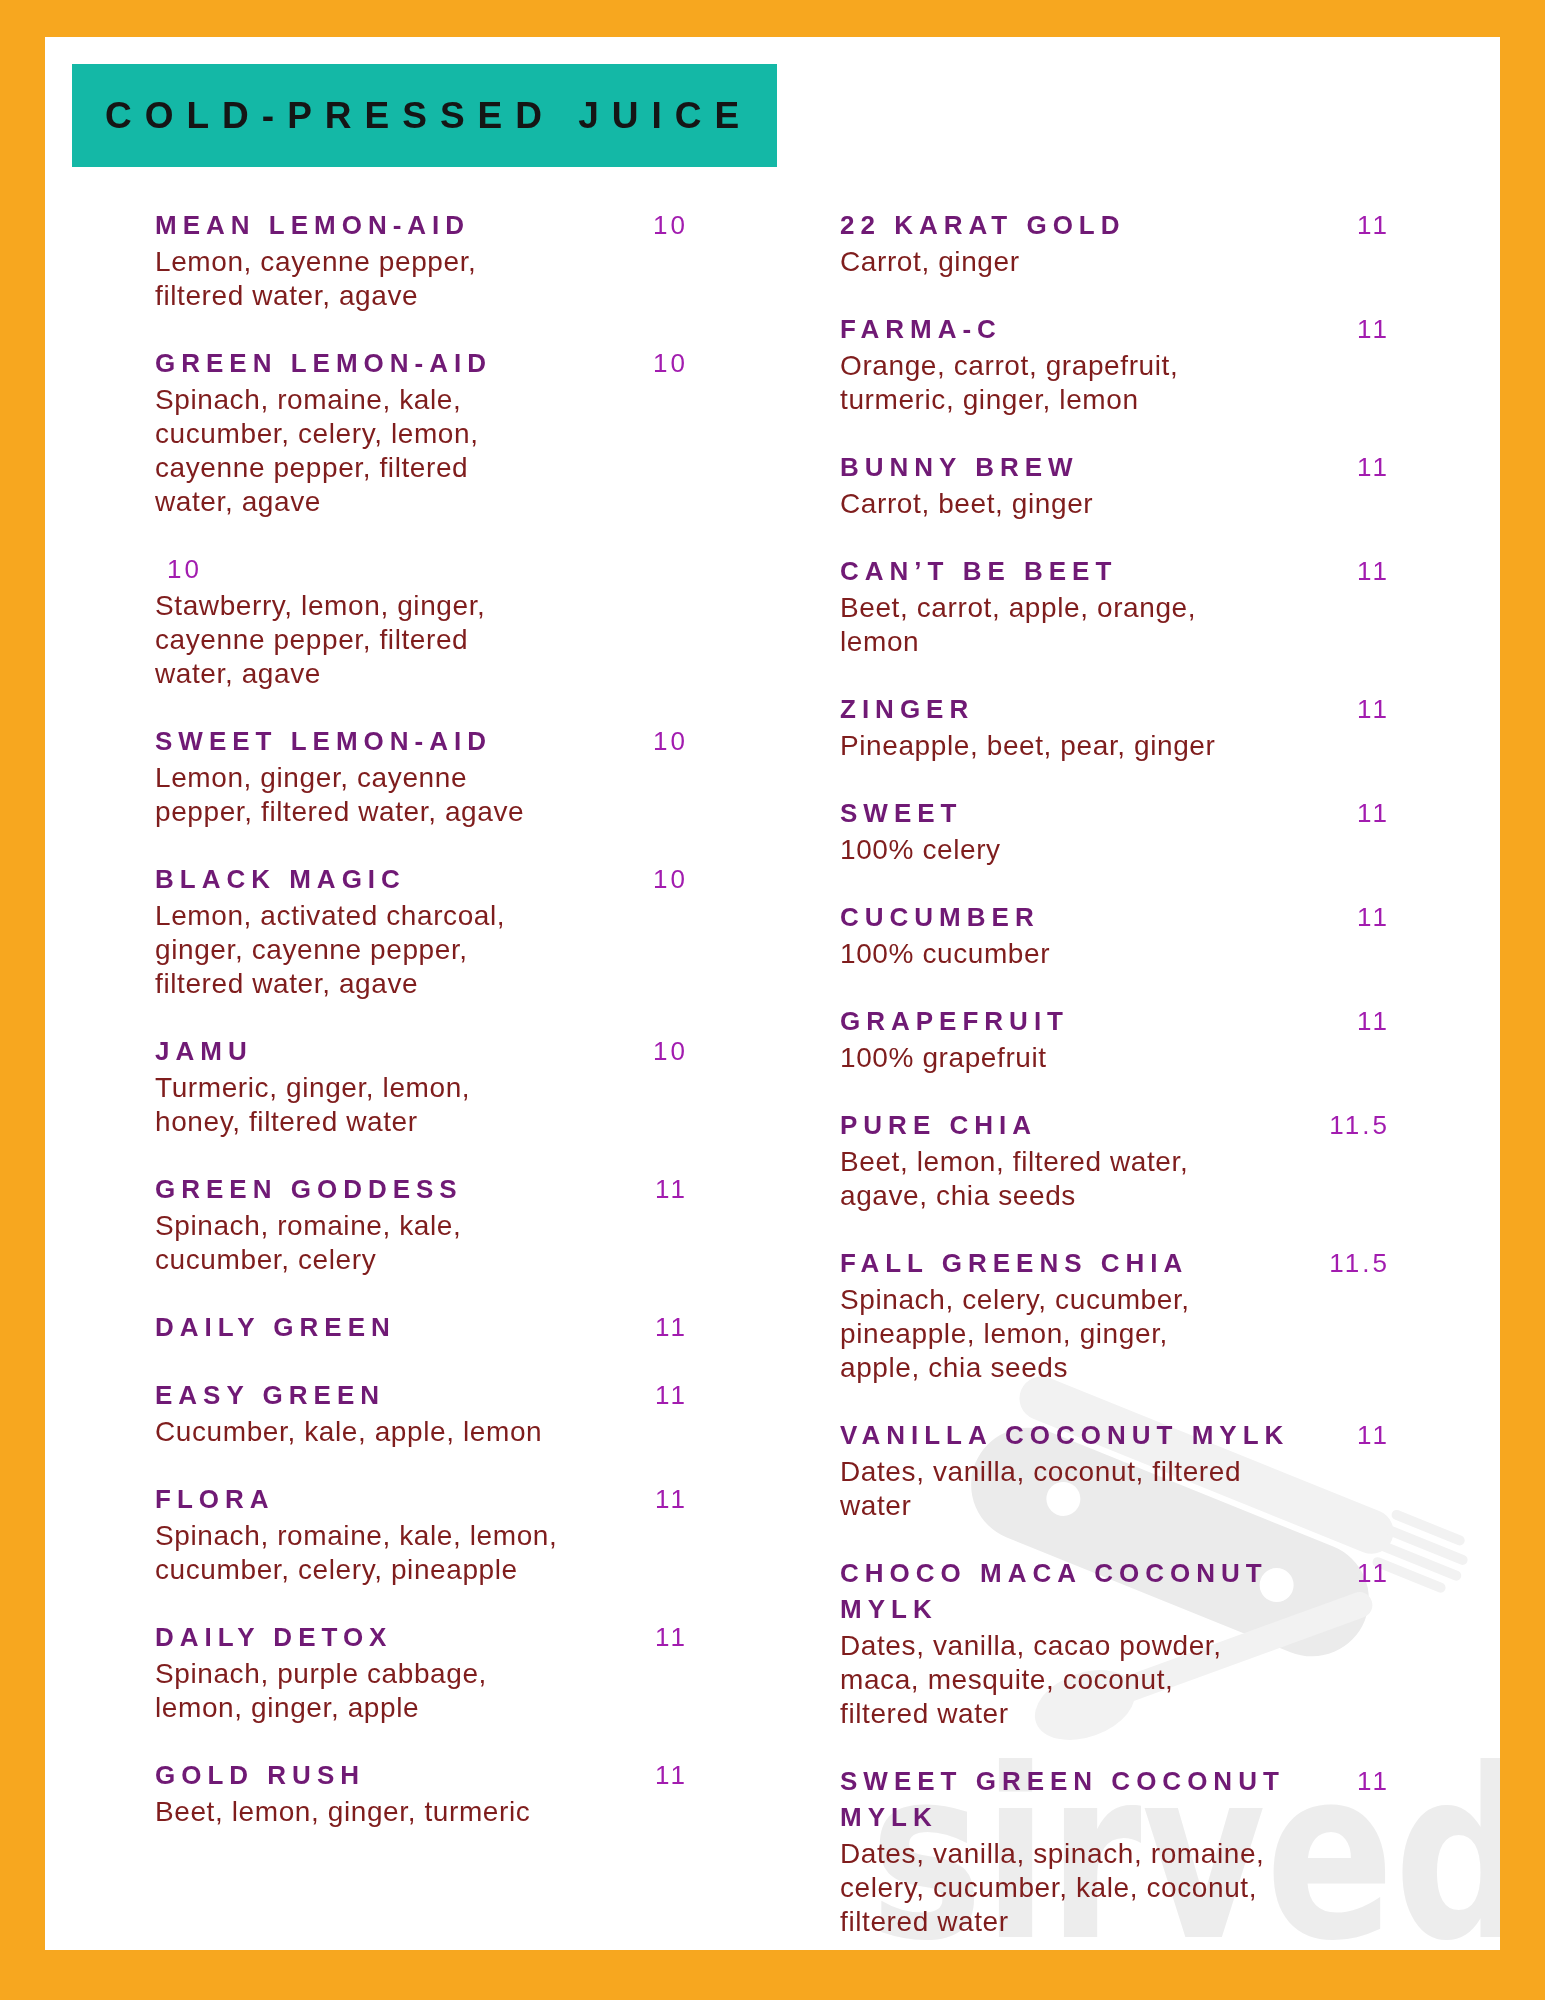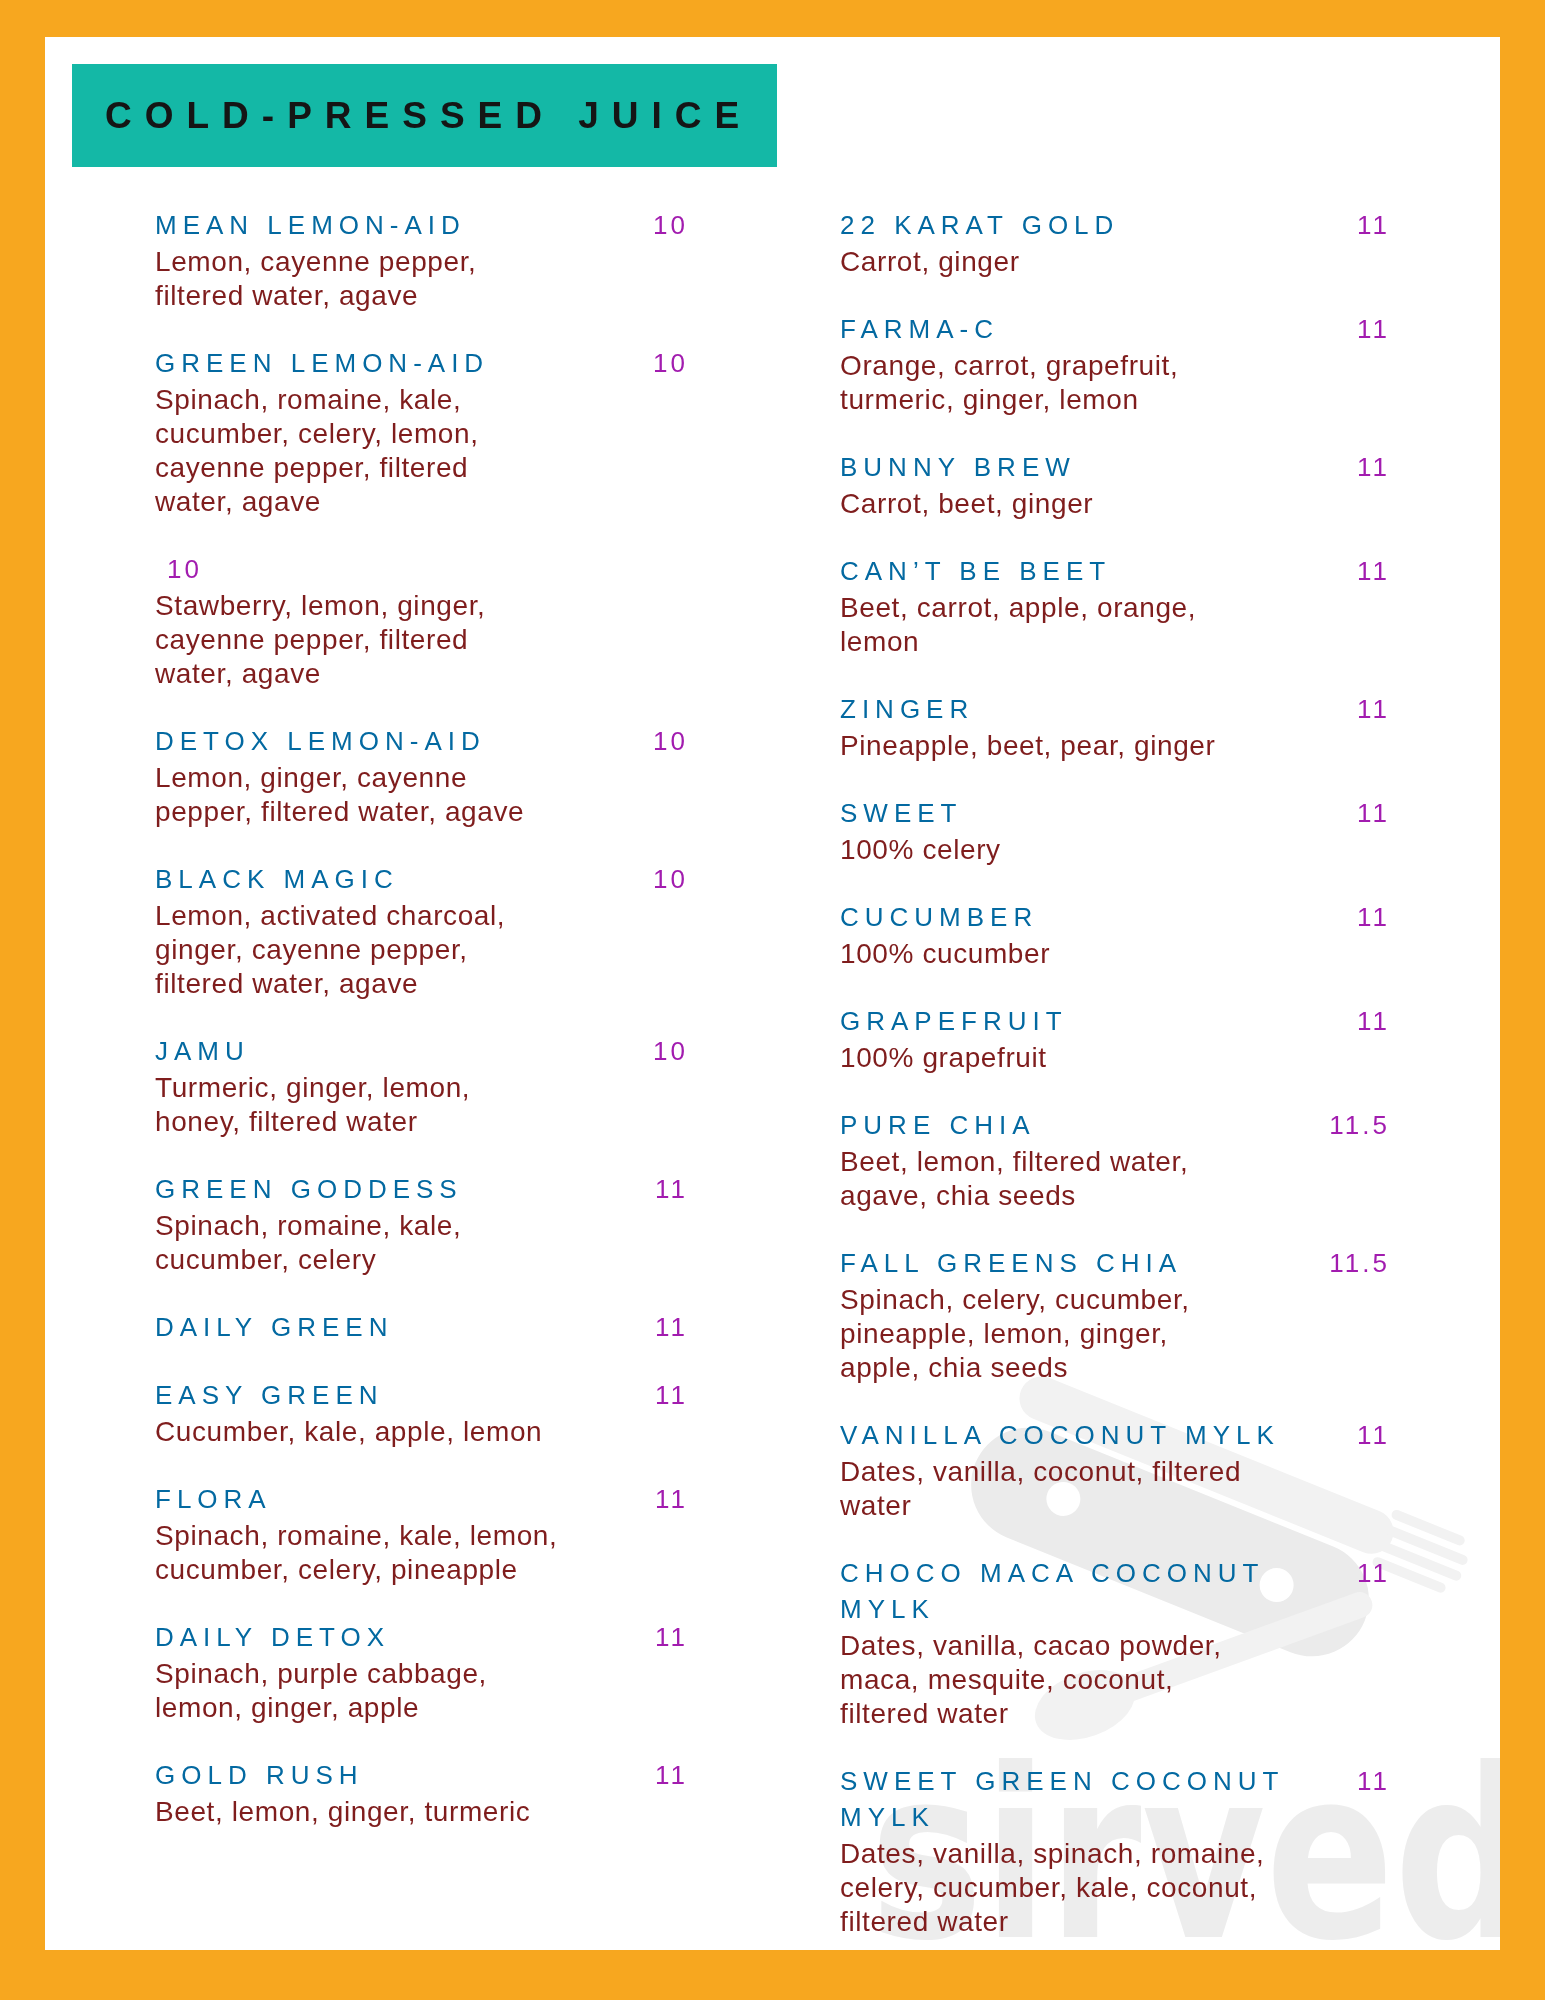--- a/index.html
+++ b/index.html
@@ -37,22 +37,22 @@
   .menu {
     position:relative;
     display:flex;
     margin-top:40px;
   }
   .col   { width:533px; margin-left:110px; }
   .col2  { width:550px; margin-left:152px; }
   .item  { margin-bottom:32px; }
   .row   { display:flex; justify-content:space-between; align-items:flex-start; }
   .name  {
-    font-weight:normal; font-size:26px; letter-spacing:6px;
-    line-height:36px; color:#0369a1; white-space:pre-line;
+    font-weight:bold; font-size:26px; letter-spacing:6px;
+    line-height:36px; color:#701a75; white-space:pre-line;
   }
   .price {
     font-size:26px; letter-spacing:3px; line-height:36px;
     color:#a21caf; padding-left:12px; flex-shrink:0;
   }
   .desc  {
     font-size:28px; line-height:34px; letter-spacing:0.6px;
     color:#7f1d1d; white-space:pre-line; margin-top:2px;
   }
 </style>
@@ -118,21 +118,21 @@
     <div class="row">
       <div class="price">10</div>
     </div>
     <div class="desc">Stawberry, lemon, ginger,
 cayenne pepper, filtered
 water, agave</div>
   </div>
 
   <div class="item">
     <div class="row">
-      <div class="name">DETOX LEMON-AID</div>
+      <div class="name">SWEET LEMON-AID</div>
       <div class="price">10</div>
     </div>
     <div class="desc">Lemon, ginger, cayenne
 pepper, filtered water, agave</div>
   </div>
 
   <div class="item">
     <div class="row">
       <div class="name">BLACK MAGIC</div>
       <div class="price">10</div>

